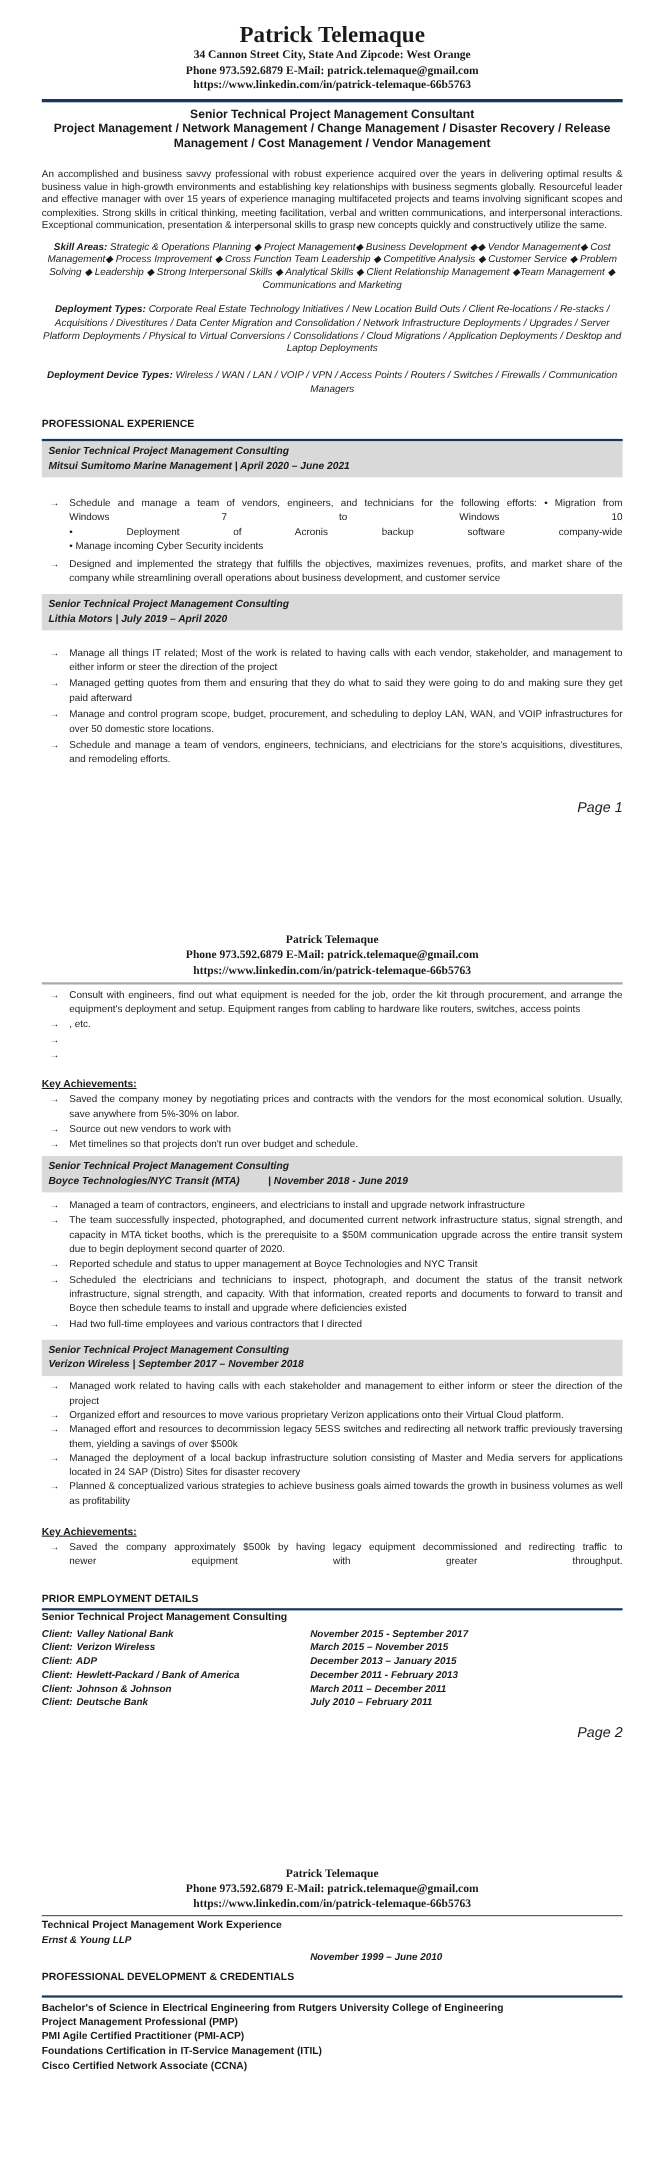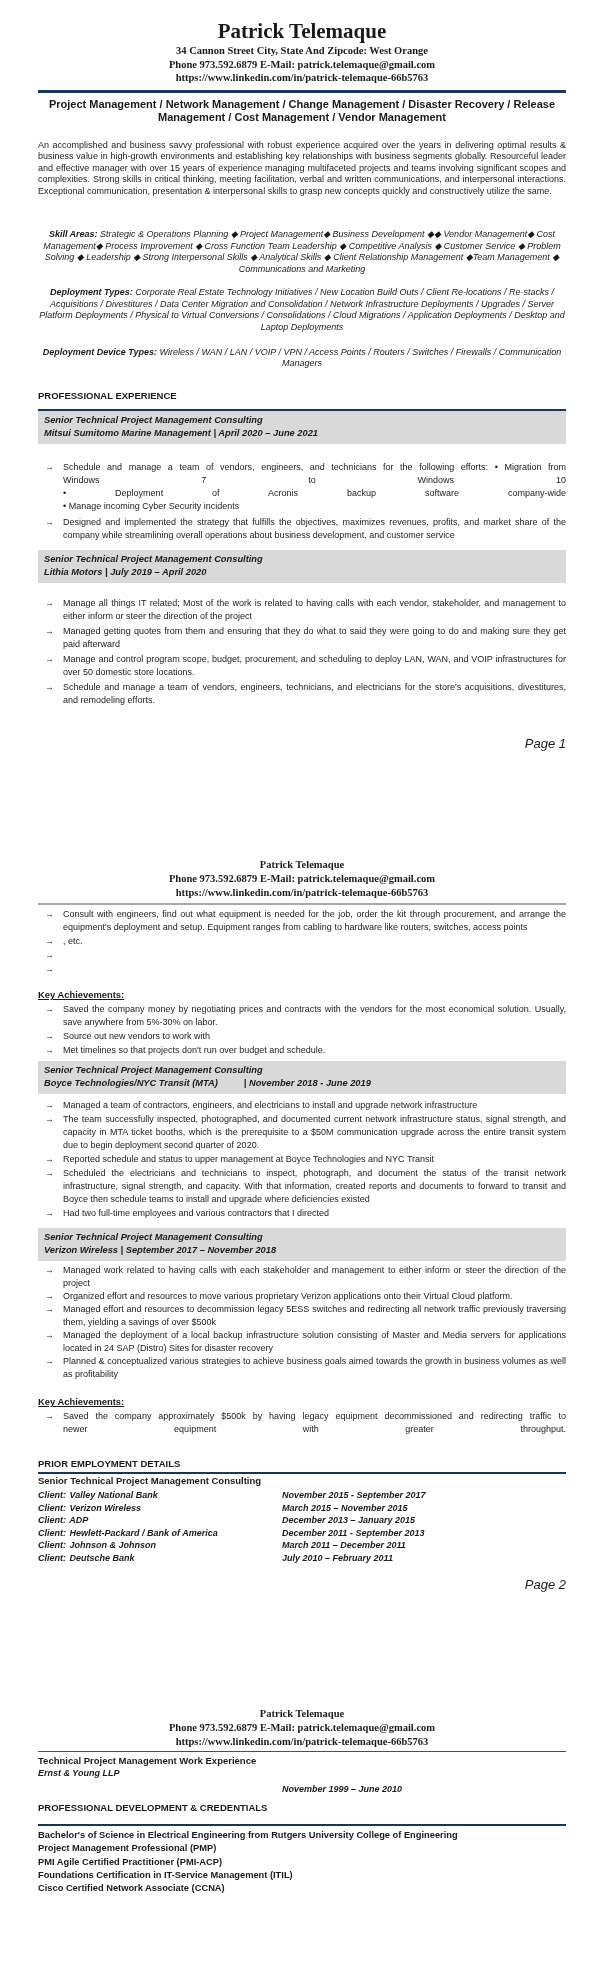--- a/index.html
+++ b/index.html
@@ -17,21 +17,21 @@
   .rule-navy-thick{border-top:3px solid #17365d;margin-top:5px;}
   .rule-navy{border-top:2px solid #17365d;}
   .rule-gray{border-top:2px solid #a8a8a8;}
   .rule-dark{border-top:1px solid #4d4d4d;}
   
   .headline{margin-top:5px;font-size:11px;line-height:13.5px;font-weight:bold;text-align:center;}
   
   .summary{margin-top:15px;font-size:9px;line-height:11.5px;text-align:justify;}
   .cpara{font-size:9px;line-height:11.7px;text-align:center;font-style:italic;}
   .cpara b{font-weight:bold;}
-  .skills{margin-top:32px;}
+  .skills{margin-top:8px;}
   .deploy{margin-top:11px;}
   .devices{margin-top:13px;}
   
   .sect-head{font-size:9.5px;line-height:12px;font-weight:bold;}
   .exp-head{margin-top:20px;}
   .prior-head{margin-top:22px;}
   .cred-head{margin-top:22px;}
   
   .jobbox{background:#d9d9d9;font-weight:bold;font-style:italic;font-size:9.3px;line-height:13px;padding:3px 6px 4px 6px;}
   .jobbox.first{border-top:2px solid #17365d;margin-top:7px;}
@@ -83,20 +83,21 @@
   <div class="content">
 
     <div>
       <div class="p1-name serif">Patrick Telemaque</div>
       <div class="p1-contact serif">34 Cannon Street City, State And Zipcode: West Orange</div>
       <div class="p1-contact serif">Phone 973.592.6879 E-Mail: patrick.telemaque@gmail.com</div>
       <div class="p1-contact serif">https://www.linkedin.com/in/patrick-telemaque-66b5763</div>
       <div class="rule-navy-thick"></div>
 
       <div class="headline">
+        <div>Senior Technical Project Management Consultant</div>
         <div>Project Management / Network Management / Change Management / Disaster Recovery / Release Management / Cost Management / Vendor Management</div>
       </div>
 
       <div class="summary">An accomplished and business savvy professional with robust experience acquired over the years in delivering optimal results &amp; business value in high-growth environments and establishing key relationships with business segments globally. Resourceful leader and effective manager with over 15 years of experience managing multifaceted projects and teams involving significant scopes and complexities. Strong skills in critical thinking, meeting facilitation, verbal and written communications, and interpersonal interactions. Exceptional communication, presentation &amp; interpersonal skills to grasp new concepts quickly and constructively utilize the same.</div>
 
       <div class="cpara skills"><b>Skill Areas:</b><span> Strategic &amp; Operations Planning ◆ Project Management◆ Business Development ◆◆ Vendor Management◆ Cost Management◆ Process Improvement ◆ Cross Function Team Leadership ◆ Competitive Analysis ◆ Customer Service ◆ Problem Solving ◆ Leadership ◆ Strong Interpersonal Skills ◆ Analytical Skills ◆ Client Relationship Management ◆Team Management ◆ Communications and Marketing</span></div>
 
       <div class="cpara deploy"><b>Deployment Types:</b><span> Corporate Real Estate Technology Initiatives / New Location Build Outs / Client Re-locations / Re-stacks / Acquisitions / Divestitures / Data Center Migration and Consolidation / Network Infrastructure Deployments / Upgrades / Server Platform Deployments / Physical to Virtual Conversions / Consolidations / Cloud Migrations / Application Deployments / Desktop and Laptop Deployments</span></div>
 
       <div class="cpara devices"><b>Deployment Device Types:</b><span> Wireless / WAN / LAN / VOIP / VPN / Access Points / Routers / Switches / Firewalls / Communication Managers</span></div>
@@ -302,21 +303,21 @@
 
           <div class="client-row">
             <span class="client-label">Client:</span>
             <span>ADP</span>
             <span class="client-dates">December 2013 – January 2015</span>
           </div>
 
           <div class="client-row">
             <span class="client-label">Client:</span>
             <span>Hewlett-Packard / Bank of America</span>
-            <span class="client-dates">December 2011 - September 2013</span>
+            <span class="client-dates">December 2011 - February 2013</span>
           </div>
 
           <div class="client-row">
             <span class="client-label">Client:</span>
             <span>Johnson &amp; Johnson</span>
             <span class="client-dates">March 2011 – December 2011</span>
           </div>
 
           <div class="client-row">
             <span class="client-label">Client:</span>

